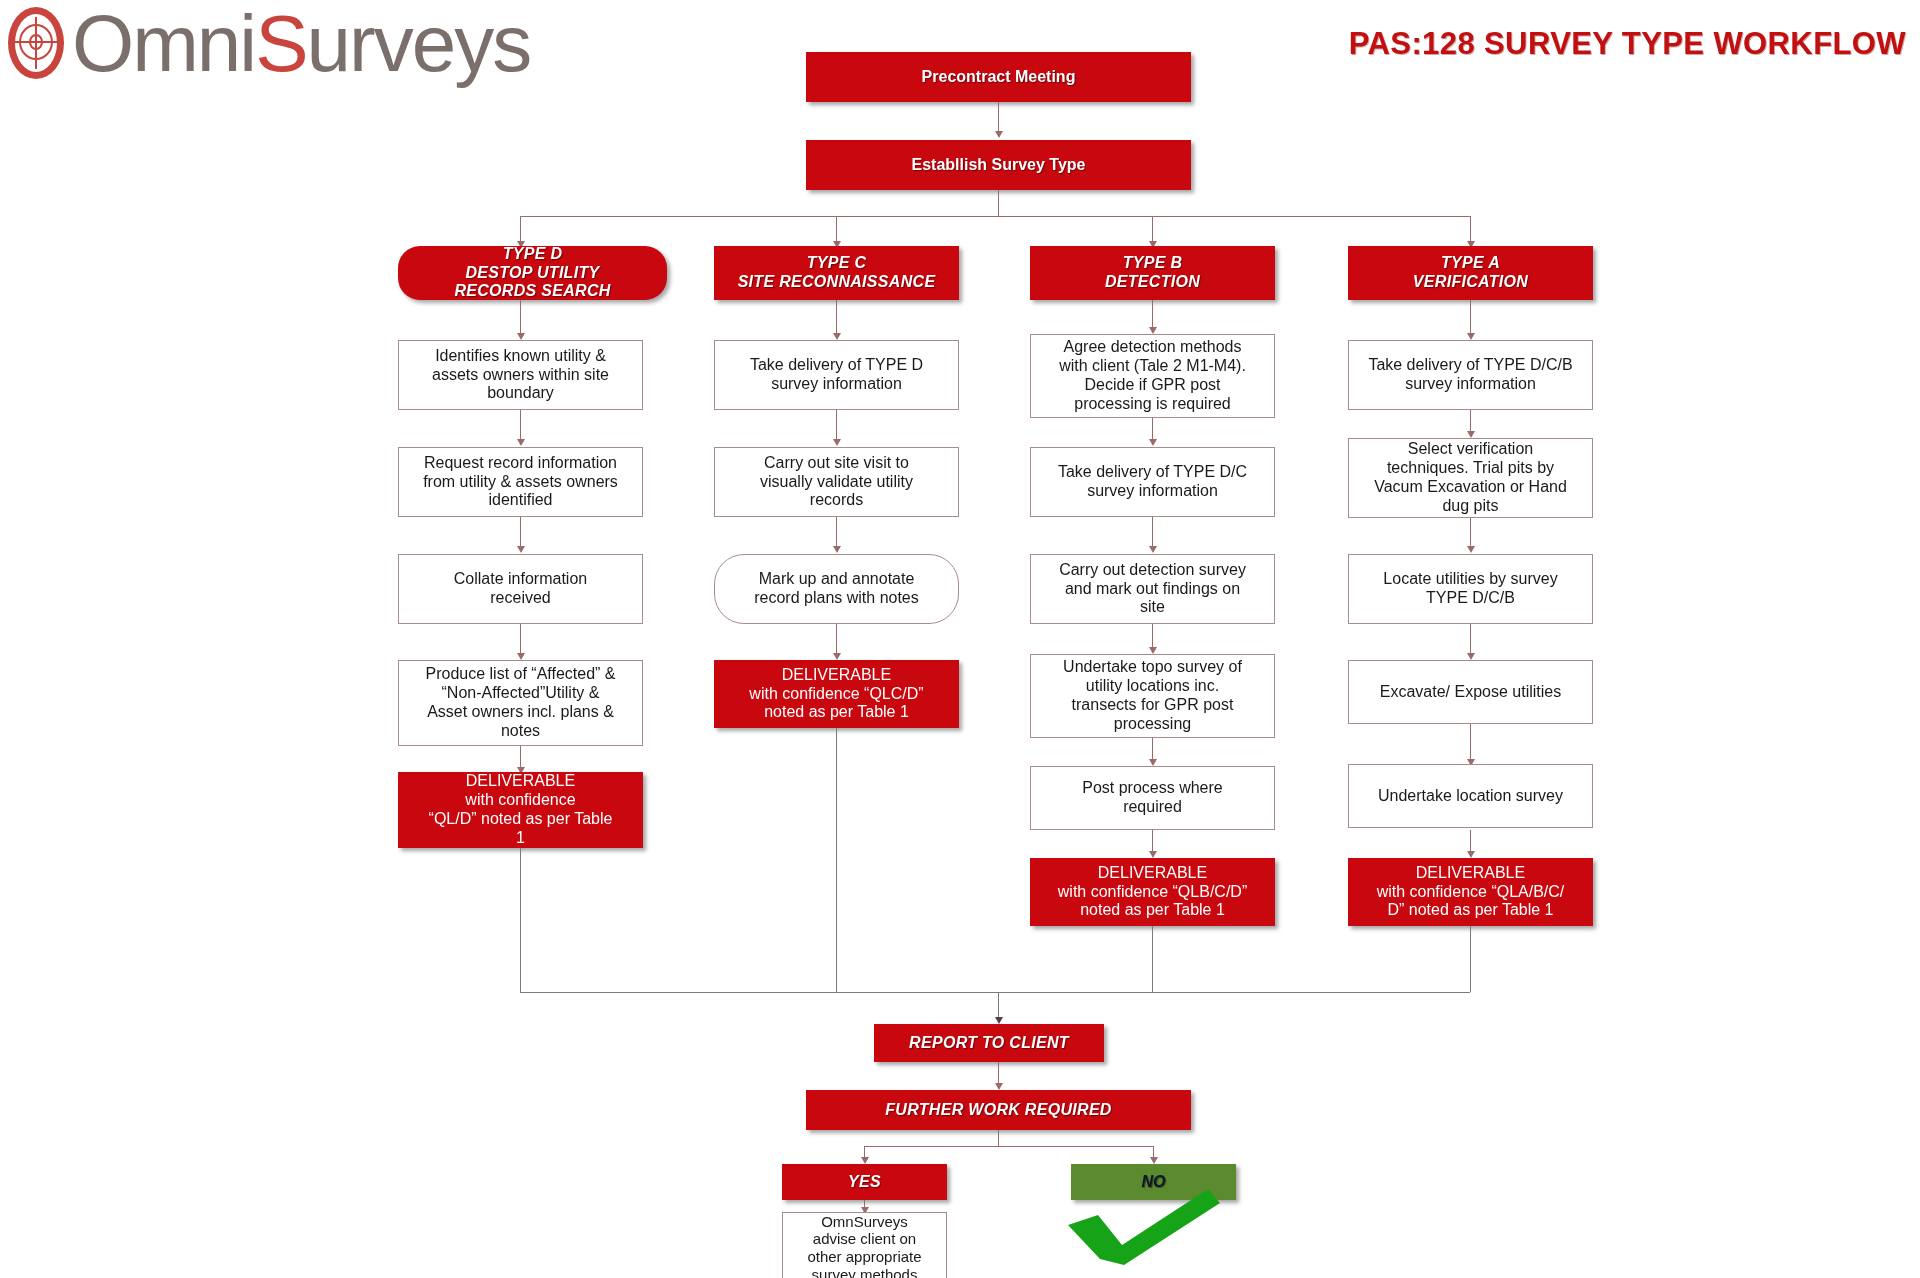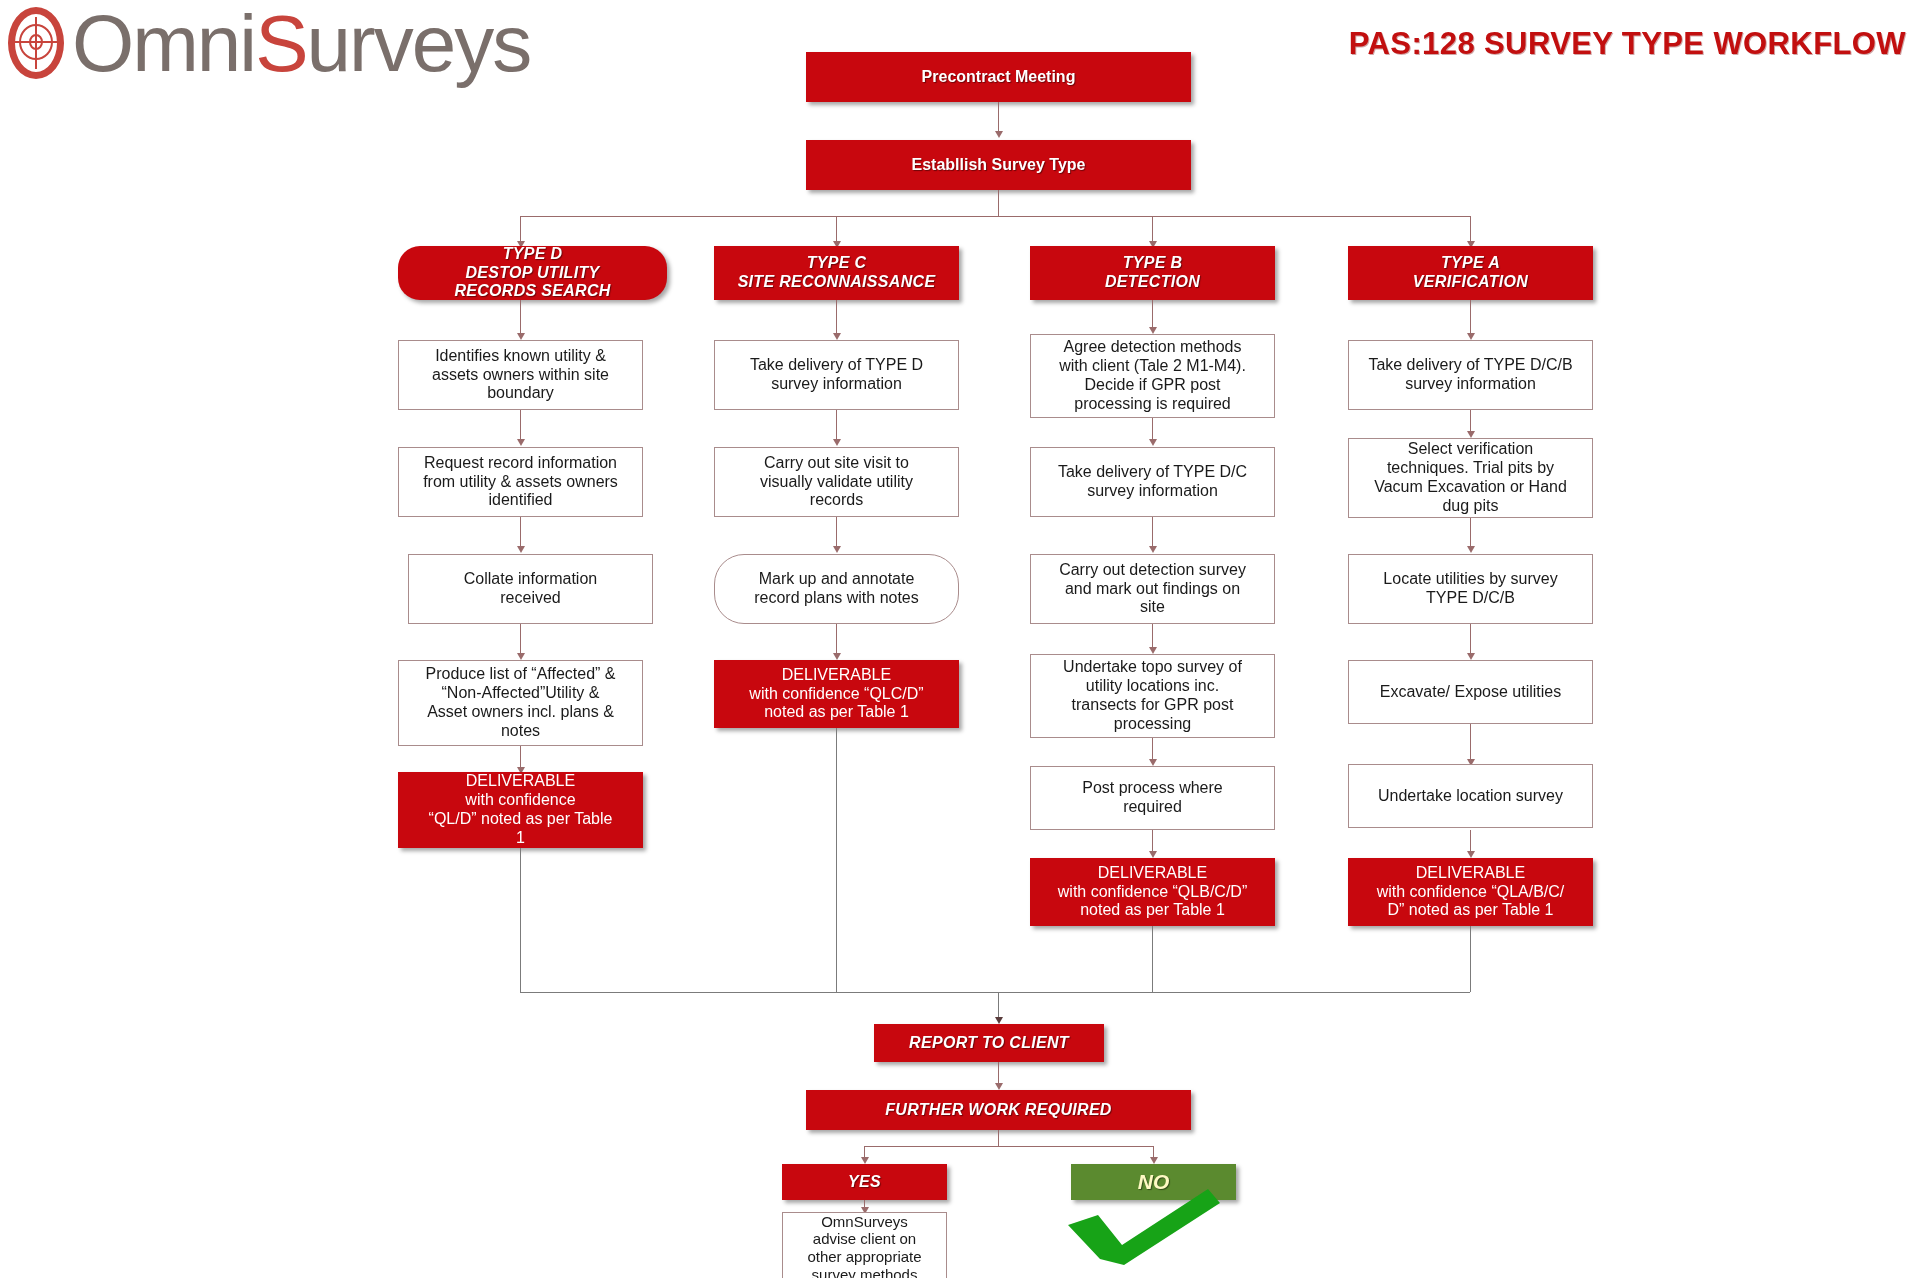--- a/index.html
+++ b/index.html
@@ -130,24 +130,24 @@
     box-shadow: 3px 3px 4px rgba(0,0,0,0.35);
   }
   .white-box {
     background: #ffffff;
     border: 1px solid #a98c8c;
     color: #1a1a1a;
     font-size: 16px;
   }
   .green-box {
     background: #5b8a2f;
-    color: #fef9c3;
+    color: #0f172a;
     font-weight: bold;
     font-style: italic;
-    font-size: 21px;
+    font-size: 16px;
     box-shadow: 3px 3px 4px rgba(0,0,0,0.35);
     text-shadow: 1px 1px 1px rgba(0,0,0,0.45);
   }
 
   
   .vline {
     position: absolute;
     width: 1px;
     background: #9a6b6b;
   }
@@ -243,21 +243,21 @@
   <div class="node white-box" style="left:398px; top:447px; width:245px; height:70px;">
     <div class="lines">
       <span>Request record information</span>
       <span>from utility &amp; assets owners</span>
       <span>identified</span>
     </div>
   </div>
   <div class="vline" style="left:520px; top:517px; height:32px;"></div>
   <div class="arrowhead" style="left:517px; top:546px;"></div>
 
-  <div class="node white-box" style="left:408px; top:554px; width:245px; height:70px;">
+  <div class="node white-box" style="left:398px; top:554px; width:245px; height:70px;">
     <div class="lines">
       <span>Collate information</span>
       <span>received</span>
     </div>
   </div>
   <div class="vline" style="left:520px; top:624px; height:32px;"></div>
   <div class="arrowhead" style="left:517px; top:653px;"></div>
 
   <div class="node white-box" style="left:398px; top:660px; width:245px; height:86px;">
     <div class="lines">

